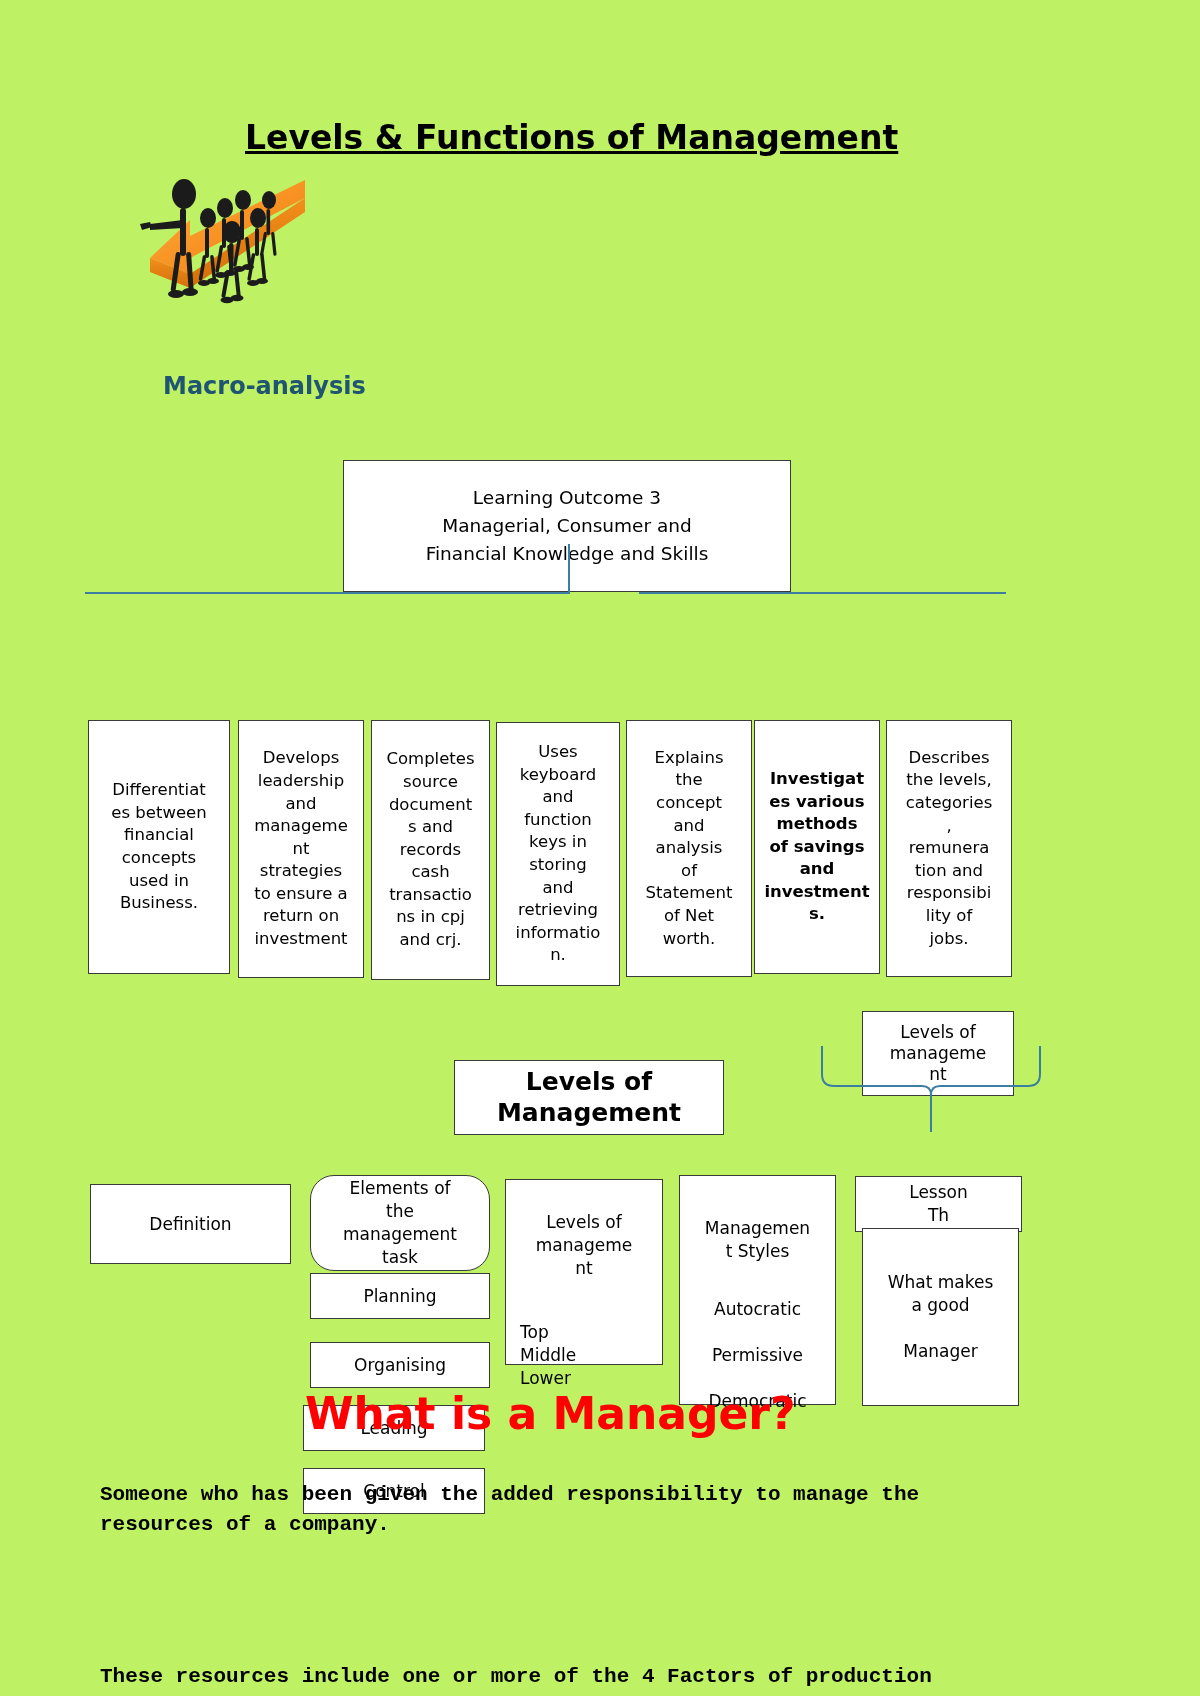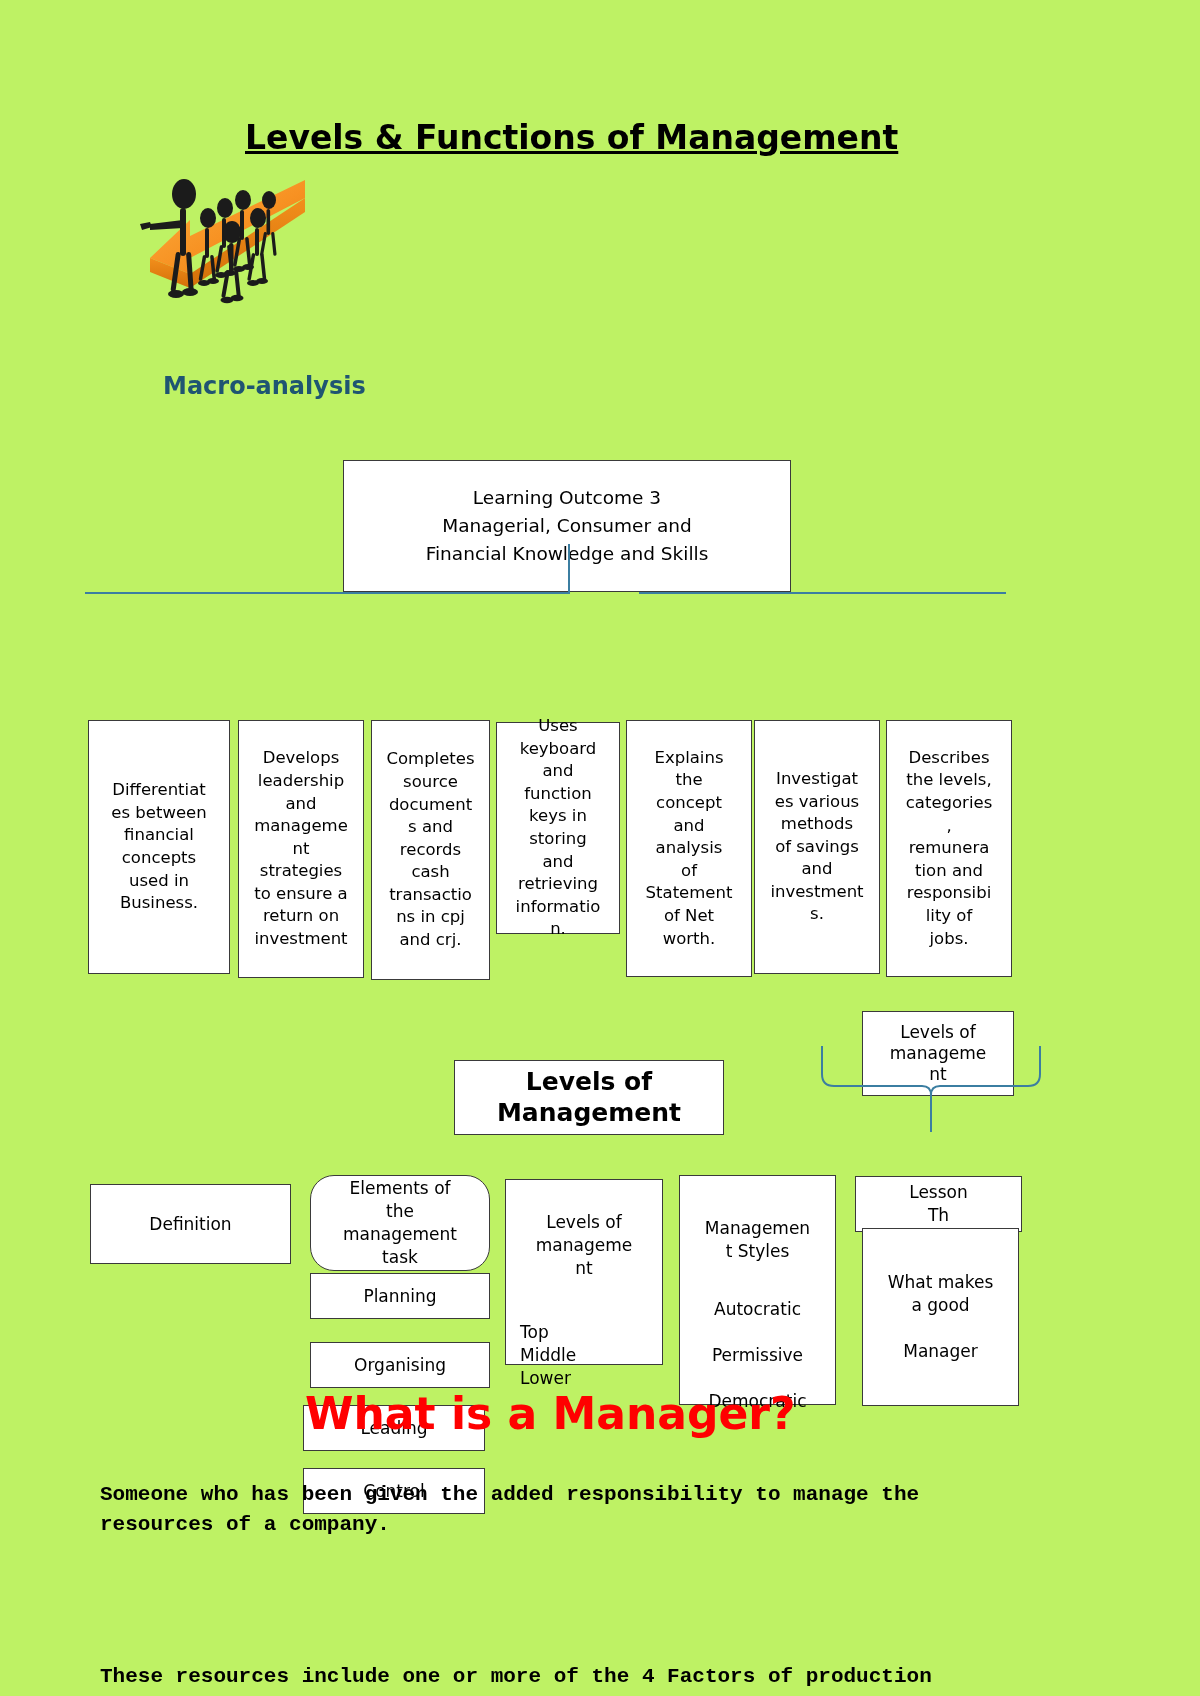--- a/index.html
+++ b/index.html
@@ -98,23 +98,23 @@
   }
 
   
   .lo-row .box {
     font-size: 16.5px;
     line-height: 1.37;
   }
   .b1 { left: 88px;  top: 672px; width: 142px; height: 254px; }
   .b2 { left: 238px; top: 672px; width: 126px; height: 258px; }
   .b3 { left: 371px; top: 672px; width: 119px; height: 260px; }
-  .b4 { left: 496px; top: 674px; width: 124px; height: 212px; }
+  .b4 { left: 496px; top: 674px; width: 124px; height: 264px; }
   .b5 { left: 626px; top: 672px; width: 126px; height: 257px; }
-  .b6 { left: 754px; top: 672px; width: 126px; height: 254px; }
+  .b6 { left: 754px; top: 672px; width: 126px; height: 254px; font-weight: bold; }
   .b7 { left: 886px; top: 672px; width: 126px; height: 257px; }
 
   
   .levels-small {
     left: 862px; top: 963px; width: 152px; height: 85px;
     font-size: 17px;
   }
   .levels-title {
     left: 454px; top: 1012px; width: 270px; height: 75px;
     font-size: 25px; font-weight: bold;

